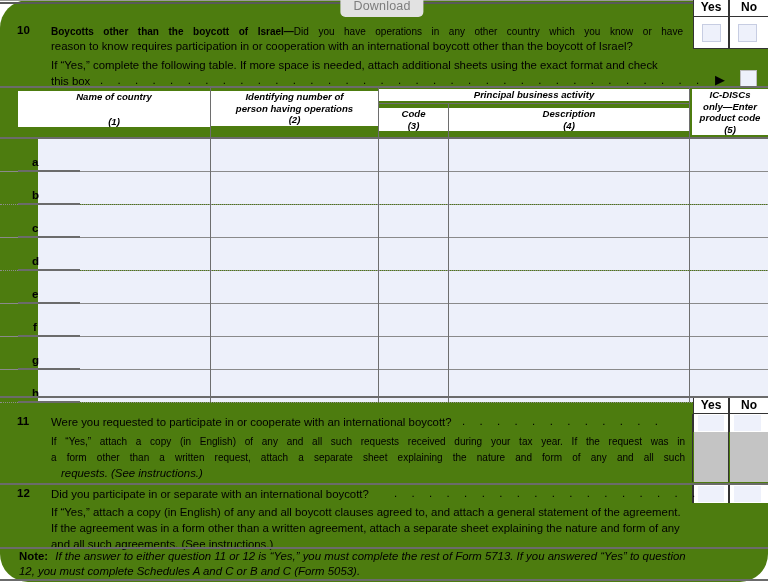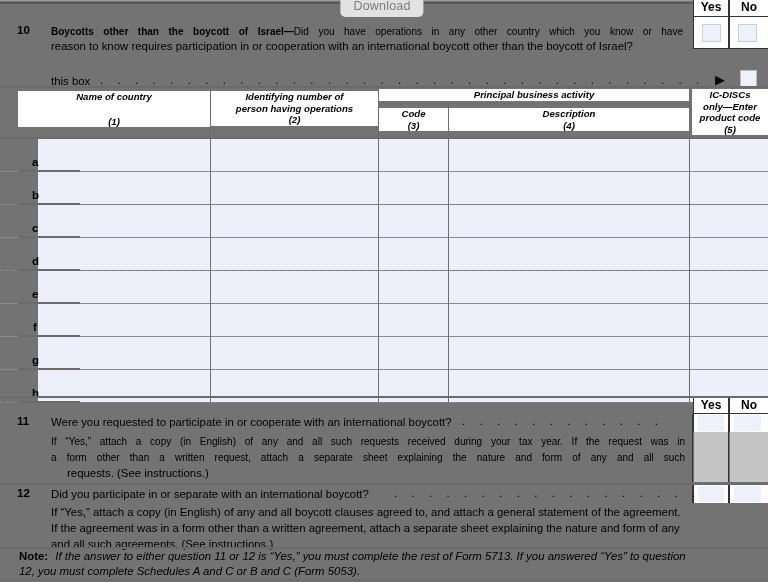--- a/index.html
+++ b/index.html
@@ -7,21 +7,22 @@
     margin: 0; padding: 0;
     width: 768px; height: 582px;
     background: #ffffff;
     font-family: "Liberation Sans", sans-serif;
     color: #000;
     overflow: hidden;
   }
   #page {
     position: relative;
     width: 768px; height: 582px;
-    background: #737373;
+    background: #4d7c0f;
+    border-radius: 28px;
   }
 
   
   .rule-top       { position:absolute; left:0; width:768px; height:2px; background:#5a5a5a; top:2px; }
   .rule           { position:absolute; left:0; width:768px; background:#6b6b6b; }
 
   
   #download-tip {
     position: absolute;
     left: 382px; top: -4px;
@@ -152,20 +153,21 @@
 
   <div id="q10">
     <div class="qnum" style="left:17px;top:20px;">10</div>
 
     <div class="justified" style="left:51px;top:20px;width:632px;">
       <span class="bold">Boycotts other than the boycott of Israel—</span><span>Did you have operations in any other country which you know or have</span>
     </div>
 
     <div class="qline" style="left:51px;top:35px;">reason to know requires participation in or cooperation with an international boycott other than the boycott of Israel?</div>
 
+    <div class="qline" style="left:51px;top:54px;">If “Yes,” complete the following table. If more space is needed, attach additional sheets using the exact format and check</div>
 
     <div class="qline" style="left:51px;top:70px;">this box</div>
     <div class="leader" style="left:100px;top:70px;">. . . . . . . . . . . . . . . . . . . . . . . . . . . . . . . . . . .</div>
     <div class="arrow" style="left:715px;top:69px;">▶</div>
     <div class="chk-plain" style="left:740px;top:66px;width:17px;height:17px;"></div>
   </div>
 
   <div id="tbl">
 
     <div class="hline" style="left:0px;top:0px;width:768px;height:2px;background:#6b6b6b;"></div>
@@ -262,21 +264,21 @@
   <div class="gray-fill" style="left:730px;top:432px;width:38px;height:50px;"></div>
   <div class="vline" style="left:692px;top:414px;width:1px;height:68px;background:#333;"></div>
   <div class="vline" style="left:728px;top:414px;width:1px;height:68px;background:#333;"></div>
 
   <div>
     <div class="qnum" style="left:17px;top:415px;">11</div>
     <div class="qline" style="left:51px;top:415px;">Were you requested to participate in or cooperate with an international boycott?</div>
     <div class="leader" style="left:462px;top:415px;">. . . . . . . . . . . .</div>
     <div class="justified" style="left:51px;top:434px;width:634px;">If “Yes,” attach a copy (in English) of any and all such requests received during your tax year. If the request was in</div>
     <div class="justified" style="left:51px;top:450px;width:634px;">a form other than a written request, attach a separate sheet explaining the nature and form of any and all such</div>
-    <div class="qline" style="left:67px;top:466px;">requests. (See instructions.)</div>
+    <div class="qline" style="left:61px;top:466px;font-style:italic;">requests. (See instructions.)</div>
   </div>
 
   <div class="hline" style="left:0px;top:483px;width:768px;height:2px;background:#6b6b6b;"></div>
 
   <div class="yn-cell" style="left:693px;top:485px;width:36px;height:18px;">
     <div class="chk" style="left:4px;top:1px;width:26px;height:16px;border:none;"></div>
   </div>
   <div class="yn-cell" style="left:729px;top:485px;width:39px;height:18px;border-right:none;">
     <div class="chk" style="left:4px;top:1px;width:27px;height:16px;border:none;"></div>
   </div>

